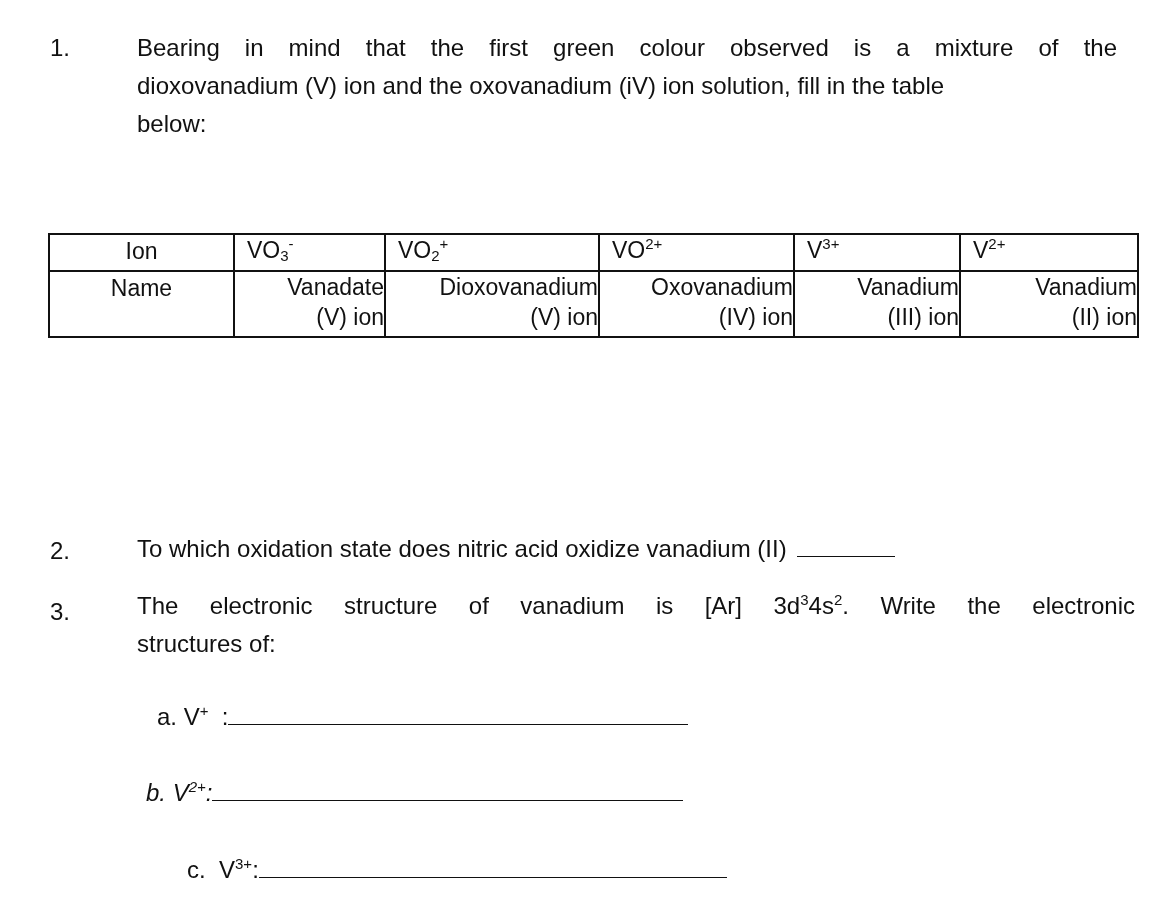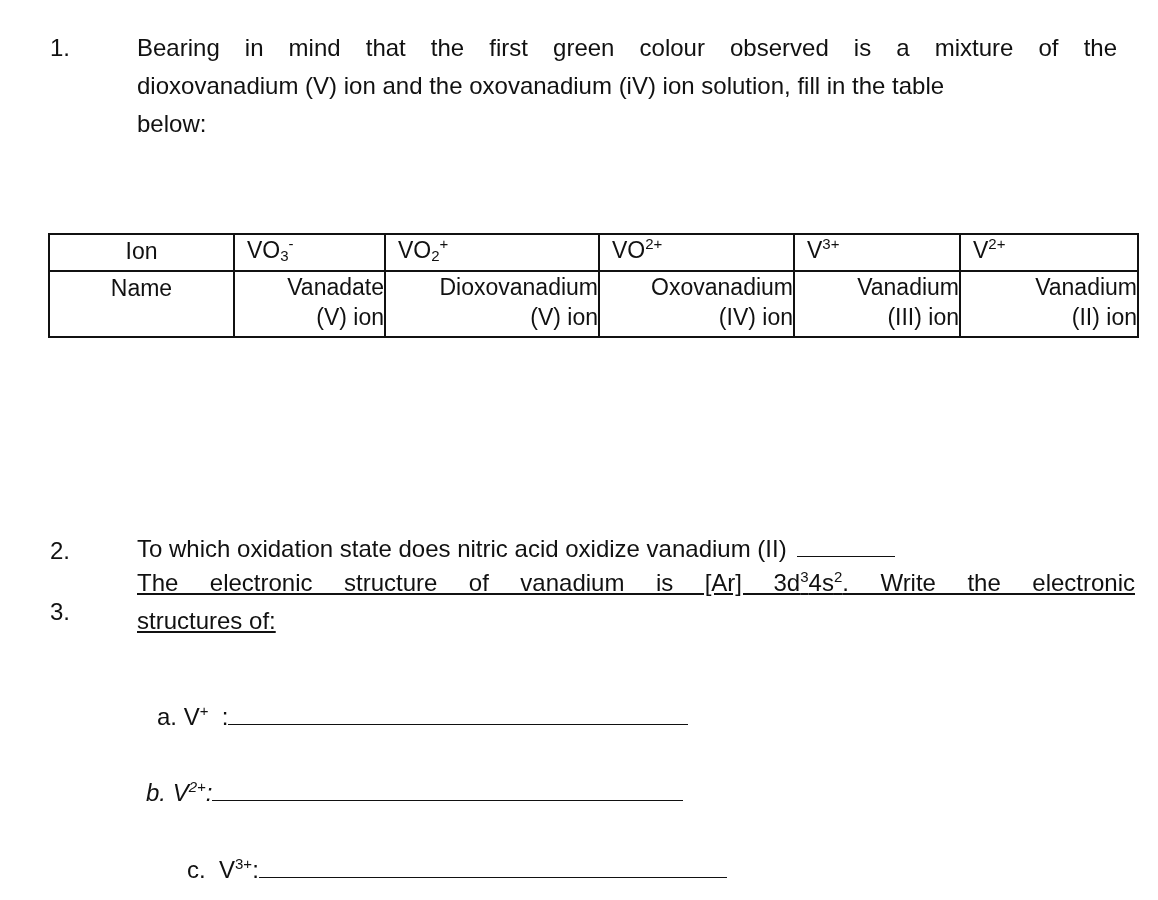--- a/index.html
+++ b/index.html
@@ -131,21 +131,21 @@
 </tbody>
   </table>
 
 <div class="qnum" style="top:532px;">2.</div>
 <div class="qtext" style="top:504px; white-space:nowrap;margin-top:26px;">
   <span>To which oxidation state does nitric acid oxidize vanadium (II)</span>
   <span class="blank" style="width:98px; margin-left:4px;"></span>
 </div>
 
 <div class="qnum" style="top:593px;">3.</div>
-<div class="qtext" style="top:564px; width:998px;text-decoration:underline;">
+<div class="qtext" style="top:587px; width:998px;">
   <span class="justify-line"><span>The electronic structure of vanadium is [Ar] 3d</span><sup>3</sup><span>4s</span><sup>2</sup><span>. Write the electronic</span></span>
   <span class="plain-line">structures of:</span>
 </div>
 
 <div class="sub-item" style="left:146px; top:702px;margin-left:11px;">
   <span>a. V</span><sup>+</sup><span style="white-space:pre;">  :</span><span class="blank" style="width:460px;"></span>
 </div>
 <div class="sub-item" style="left:146px; top:778px;font-style:italic;">
   <span>b. V</span><sup>2+</sup><span>:</span><span class="blank" style="width:471px;"></span>
 </div>

